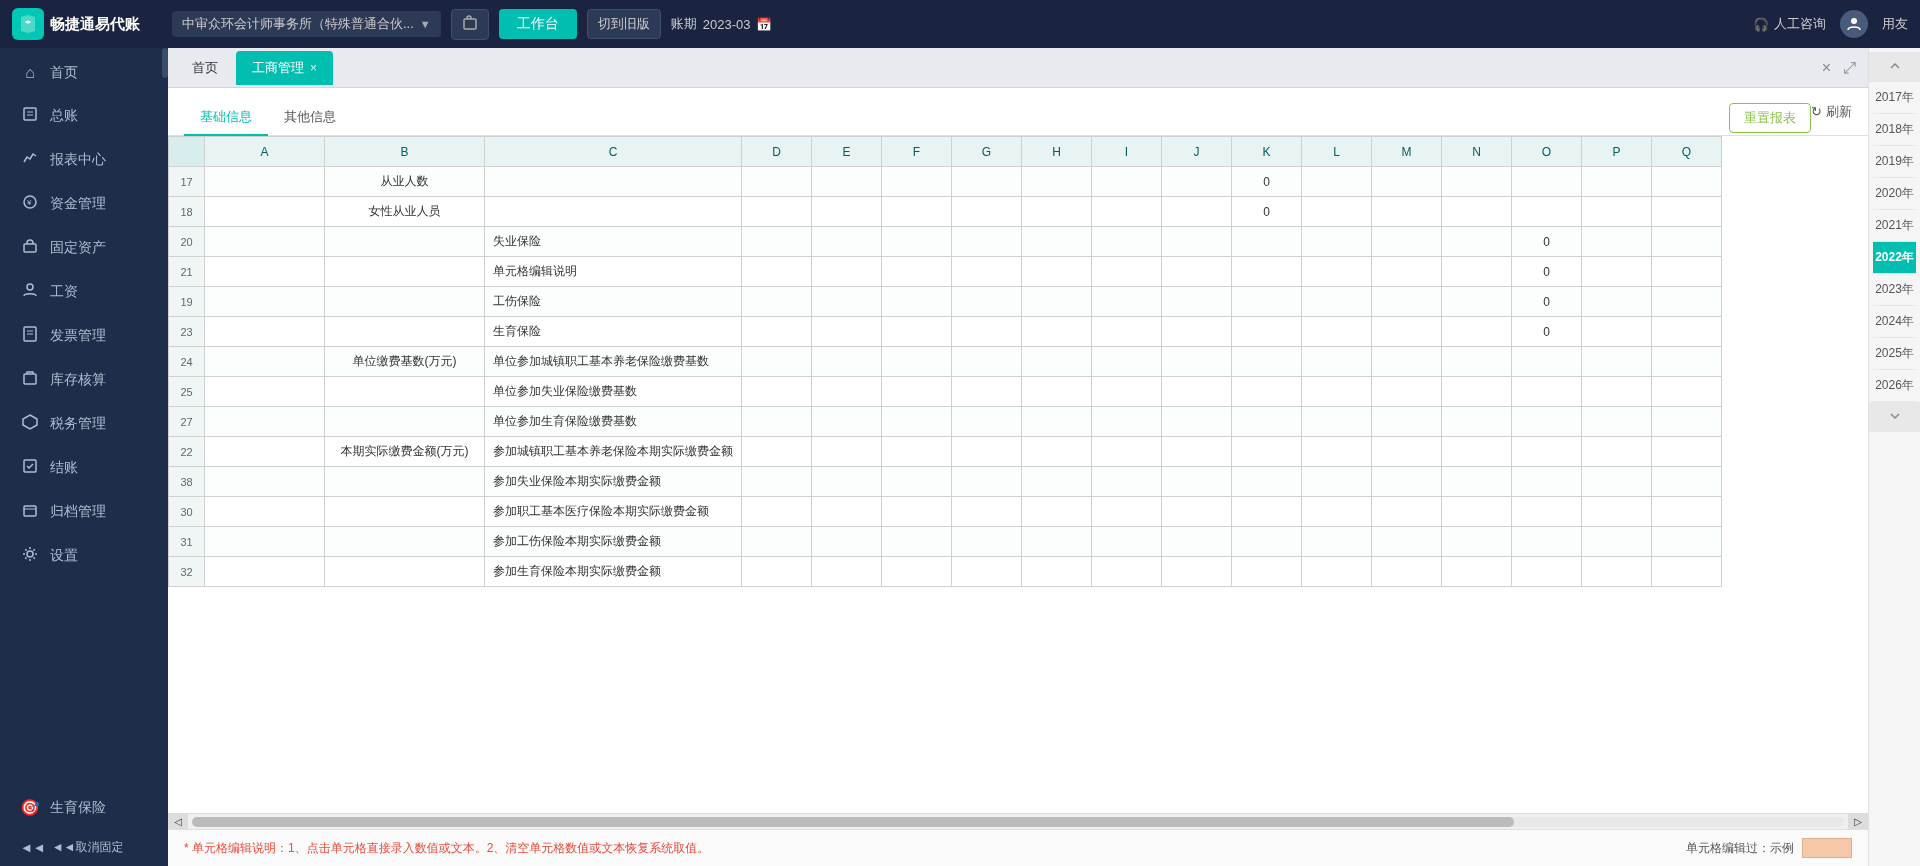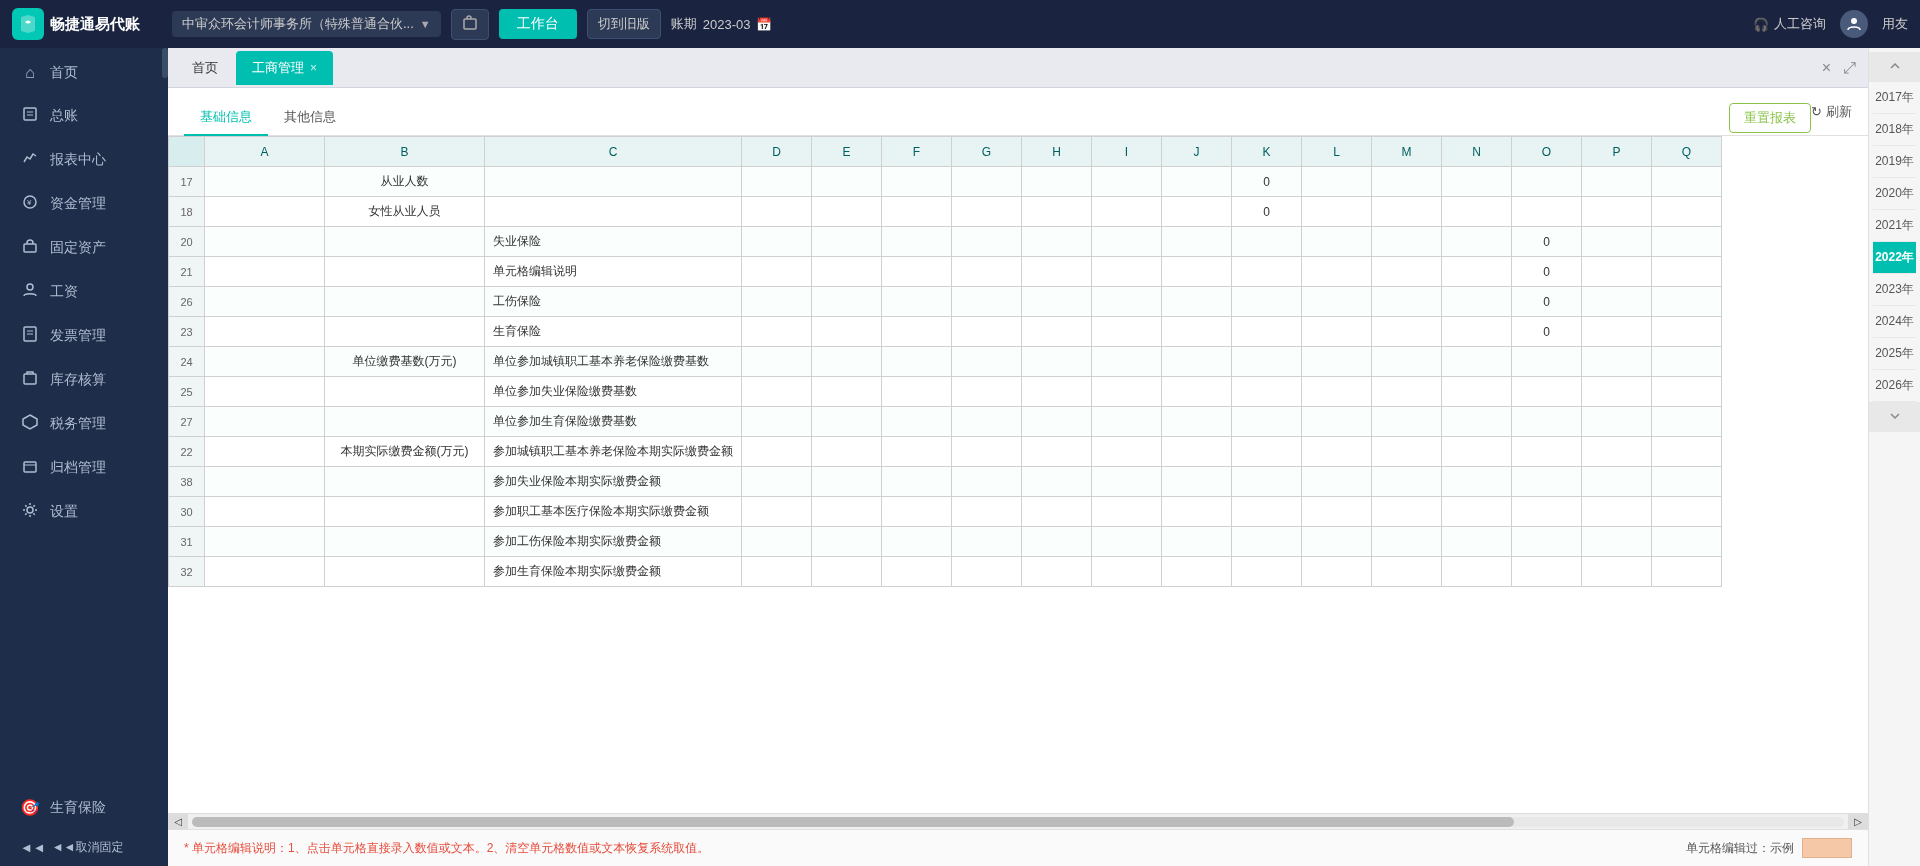--- a/index.html
+++ b/index.html
@@ -323,20 +323,29 @@
     </span>
     <span>库存核算</span>
   </div>
   <div class="sidebar-item">
     <span class="icon">
       <svg width="16" height="16" viewBox="0 0 16 16">
           <polygon points="8,1 15,5 15,11 8,15 1,11 1,5" stroke="#b0bcd0" stroke-width="1.5" fill="none"></polygon>
         </svg>
     </span>
     <span>税务管理</span>
+  </div>
+  <div class="sidebar-item">
+    <span class="icon">
+      <svg width="16" height="16" viewBox="0 0 16 16">
+          <rect x="2" y="2" width="12" height="12" rx="1" stroke="#b0bcd0" stroke-width="1.5" fill="none"></rect>
+          <polyline points="5,8 7,10 11,6" stroke="#b0bcd0" stroke-width="1.5" fill="none"></polyline>
+        </svg>
+    </span>
+    <span>结账</span>
   </div>
   <div class="sidebar-item">
     <span class="icon">
       <svg width="16" height="16" viewBox="0 0 16 16">
           <rect x="2" y="4" width="12" height="10" rx="1" stroke="#b0bcd0" stroke-width="1.5" fill="none"></rect>
           <line x1="2" y1="7" x2="14" y2="7" stroke="#b0bcd0" stroke-width="1"></line>
         </svg>
     </span>
     <span>归档管理</span>
   </div>
@@ -497,21 +506,21 @@
                 <td class="col-other" style="min-width: 70px;"></td>
                 <td class="col-other" style="min-width: 70px;"></td>
                 <td class="col-other" style="min-width: 70px;"></td>
                 <td class="col-other" style="min-width: 70px;"></td>
                 <td class="col-other" style="min-width: 70px;"></td>
                 <td class="col-other" style="min-width: 70px;">0</td>
                 <td class="col-other" style="min-width: 70px;"></td>
                 <td class="col-other" style="min-width: 70px;"></td>
               </tr>
               <tr>
-                <td class="row-num">26</td>
+                <td class="row-num">19</td>
                 <td class="col-a"></td>
                 <td class="col-b"></td>
                 <td class="col-c">工伤保险</td>
                 <td class="col-other" style="min-width: 70px;"></td>
                 <td class="col-other" style="min-width: 70px;"></td>
                 <td class="col-other" style="min-width: 70px;"></td>
                 <td class="col-other" style="min-width: 70px;"></td>
                 <td class="col-other" style="min-width: 70px;"></td>
                 <td class="col-other" style="min-width: 70px;"></td>
                 <td class="col-other" style="min-width: 70px;"></td>

